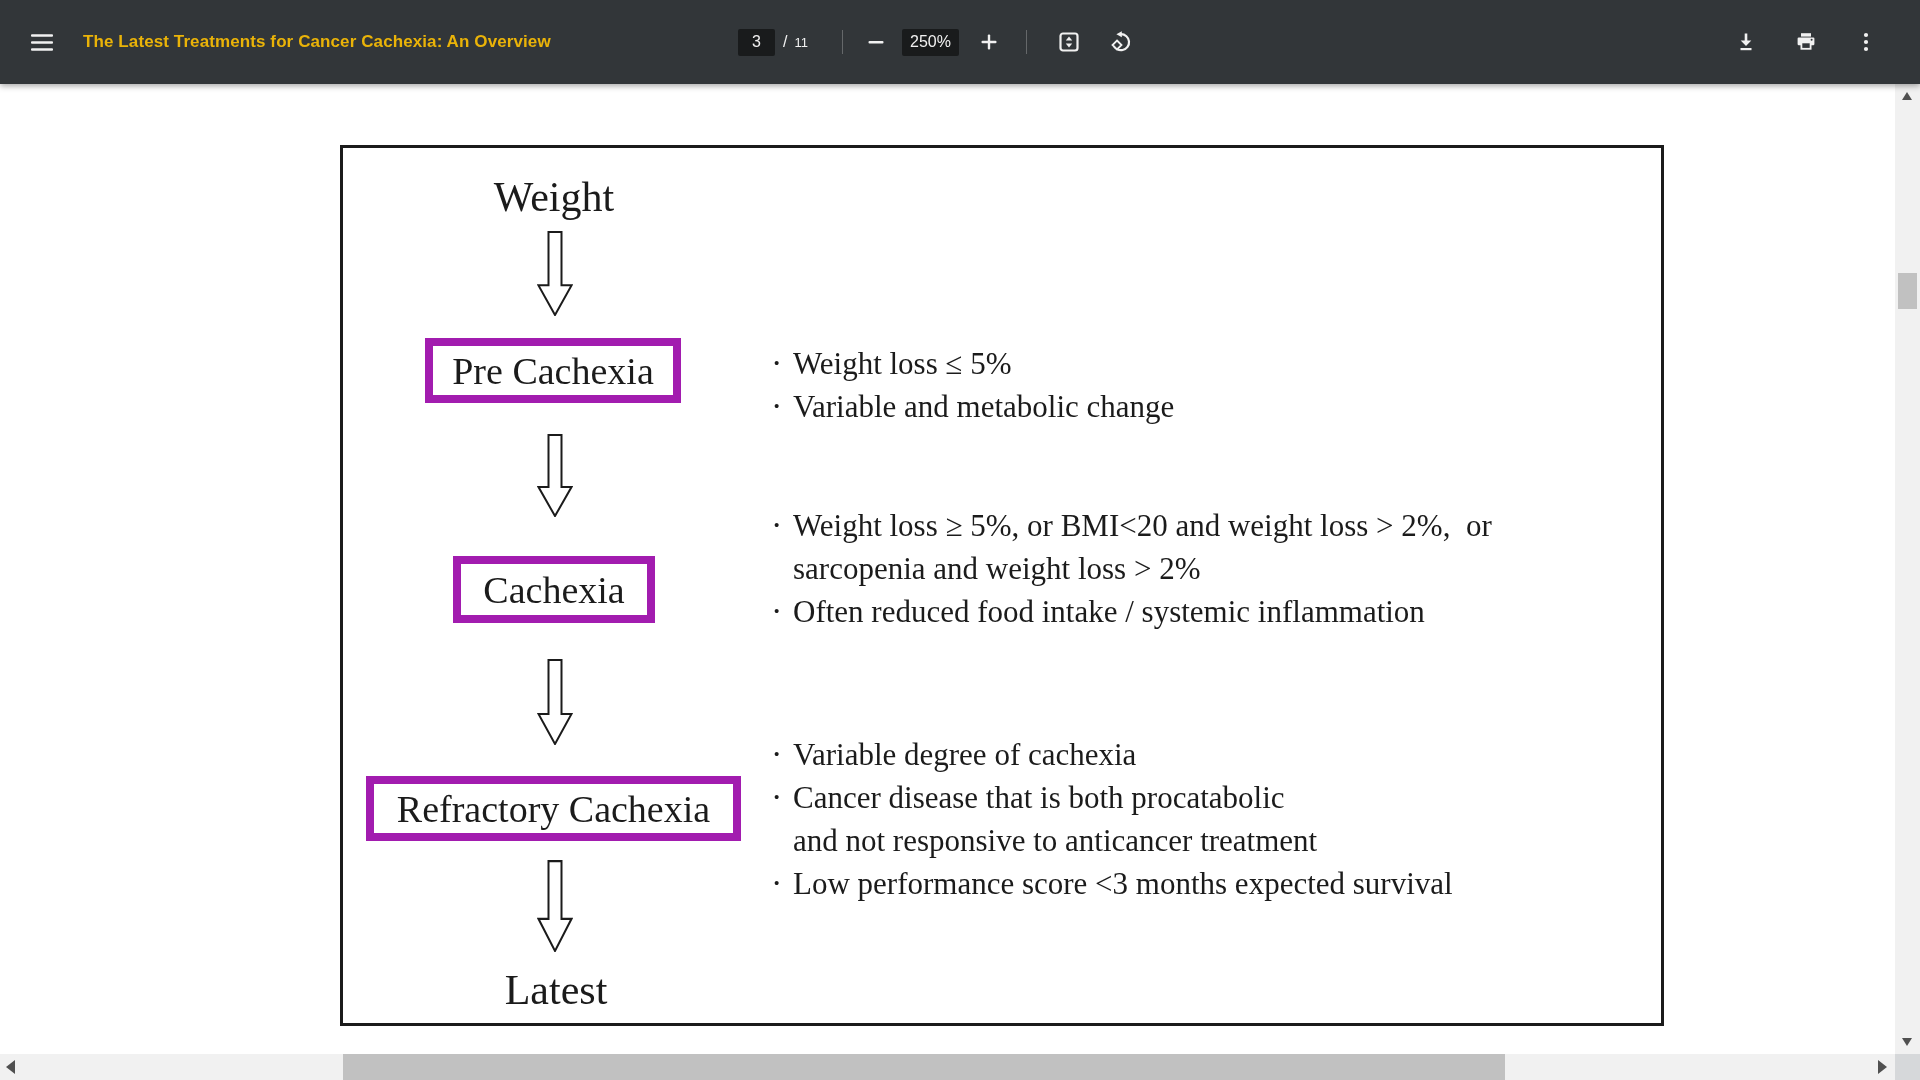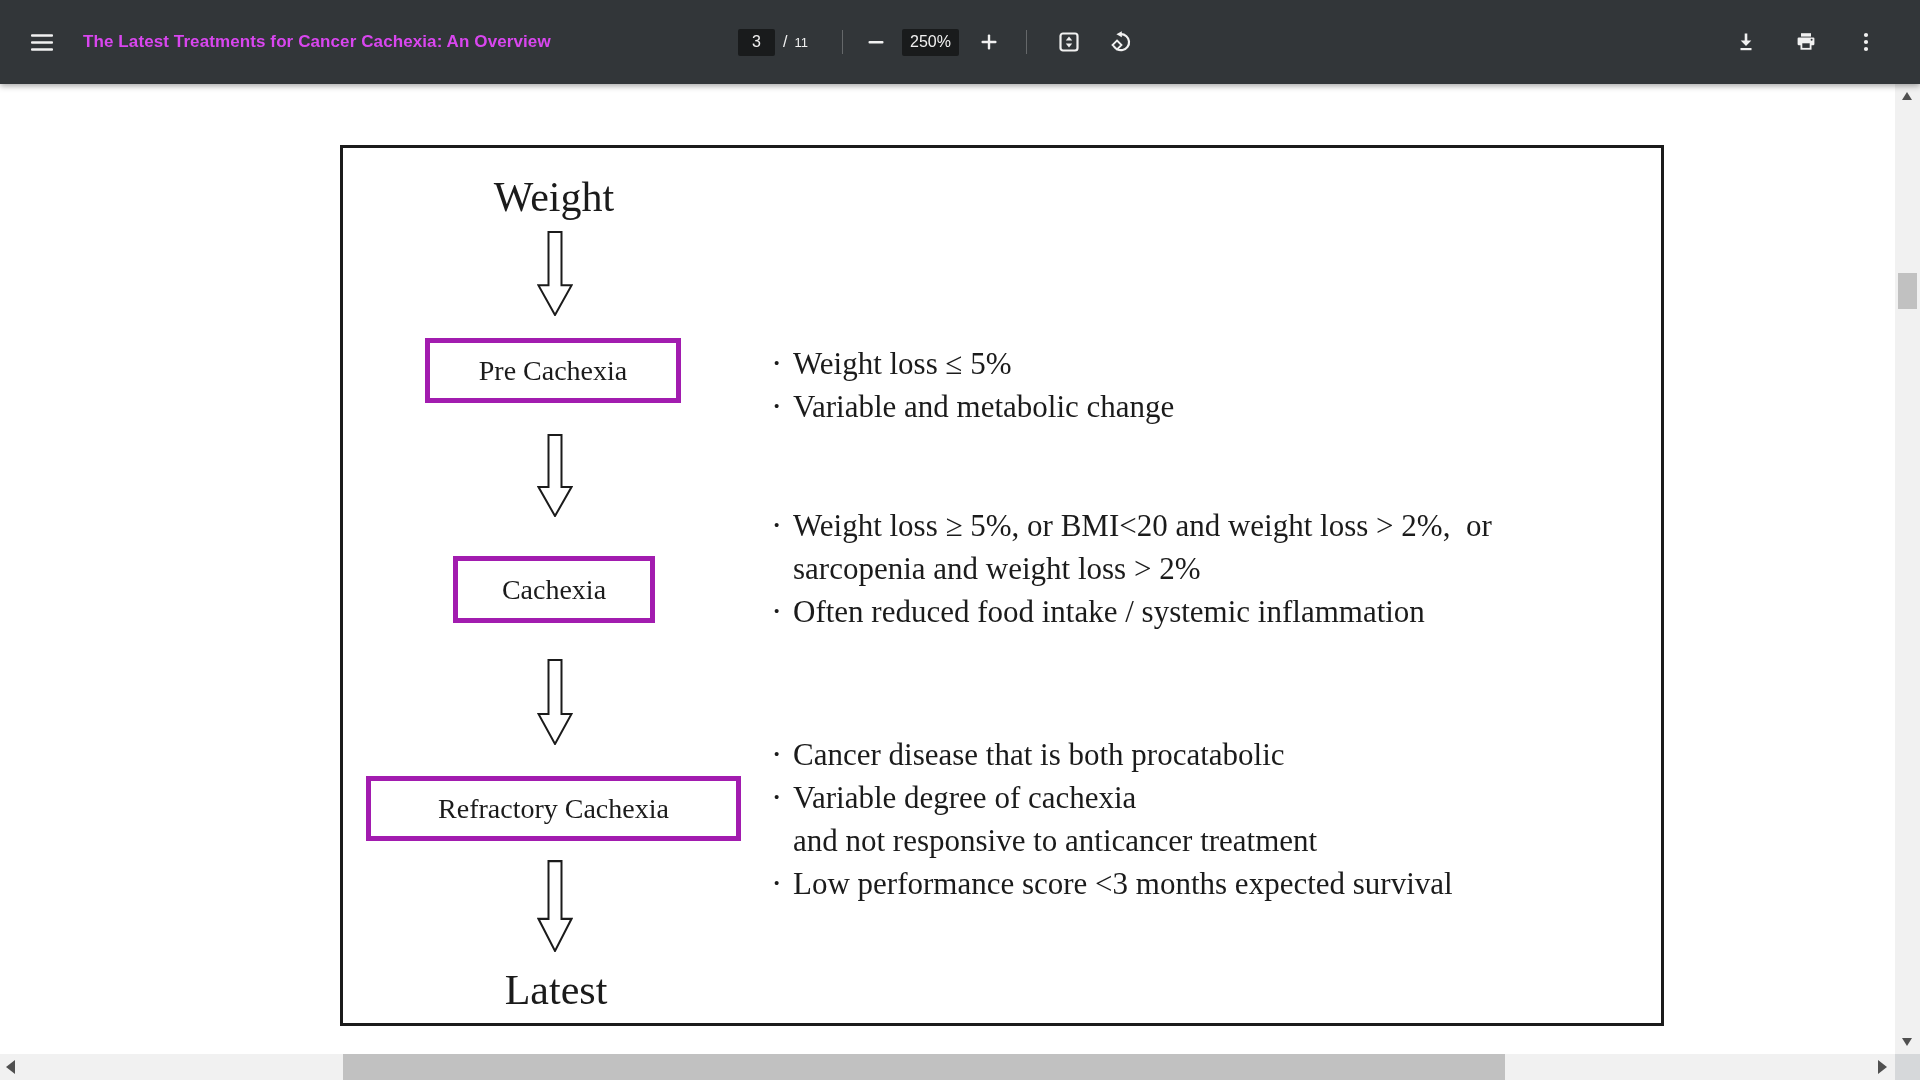--- a/index.html
+++ b/index.html
@@ -9,41 +9,41 @@
 
   
   .toolbar { position:absolute; top:0; left:0; width:1920px; height:84px;
              background:#323639; color:#f1f1f1; z-index:10;
              box-shadow:0 2px 6px rgba(0,0,0,0.35); }
   .tb-left { position:absolute; left:22px; top:0; height:84px; display:flex; align-items:center; }
   .tb-center { position:absolute; left:738px; top:0; height:84px; display:flex; align-items:center; }
   .tb-right { position:absolute; right:34px; top:0; height:84px; display:flex; align-items:center; gap:20px; }
   .icon-btn { width:40px; height:40px; border:none; background:transparent; border-radius:50%;
               display:flex; align-items:center; justify-content:center; cursor:pointer; padding:0; flex:0 0 auto; }
-  .doc-title { margin-left:21px; font-size:17px; font-weight:700; letter-spacing:0.1px; color:#d946ef; white-space:nowrap; }
+  .doc-title { margin-left:21px; font-size:17px; font-weight:700; letter-spacing:0.1px; color:#eab308; white-space:nowrap; }
   .page-input { width:37px; height:27px; margin-right:8px; background:rgba(0,0,0,0.5); border:none; border-radius:2px;
                 color:#f1f1f1; font-size:16px; text-align:center; font-family:inherit; }
   .page-sep { font-size:16px; color:#f1f1f1; margin-right:7px; }
   .page-count { font-size:13px; color:#f1f1f1; }
   .vsep { width:1px; height:24px; background:rgba(255,255,255,0.25); }
   .vsep.s1 { margin-left:34px; }
   .vsep.s2 { margin-left:17px; }
   .zoom-box { width:57px; height:27px; background:rgba(0,0,0,0.5); border-radius:2px; color:#f1f1f1;
               font-size:16px; display:flex; align-items:center; justify-content:center; }
   .mzo { margin-left:13px; } .mzb { margin-left:6px; } .mzi { margin-left:10px; }
   .mfit { margin-left:22px; } .mrot { margin-left:12px; }
 
   
   .content { position:absolute; top:84px; left:0; width:1895px; height:970px; background:#ffffff; }
   .figure-frame { position:absolute; left:340px; top:61px; width:1324px; height:881px;
                   border:3px solid #1b1b1b; background:#ffffff;
                   font-family:"Liberation Serif","DejaVu Serif",serif; color:#1b1b1b; }
   .stage-label { position:absolute; font-size:42px; line-height:44px; white-space:nowrap; transform:translateX(-50%); }
-  .stage-box { position:absolute; border:5px solid #a21caf; background:#fff; display:flex;
-               align-items:center; justify-content:center; font-size:28px; white-space:nowrap; }
+  .stage-box { position:absolute; border:8px solid #a21caf; background:#fff; display:flex;
+               align-items:center; justify-content:center; font-size:38px; white-space:nowrap; }
   .flow-arrow { position:absolute; left:194px; width:36px; }
   .bullets { position:absolute; left:428px; font-size:31px; line-height:43px; color:#1b1b1b; }
   .line { position:relative; padding-left:22px; white-space:pre; }
   .line.b::before { content:"\00B7"; position:absolute; left:0; top:-1px; font-size:34px; }
 
   
   .vscroll { position:absolute; right:0; top:84px; width:25px; height:970px; background:#f1f1f1; z-index:9; }
   .vthumb { position:absolute; left:3px; top:189px; width:19px; height:36px; background:#c1c1c1; }
   .hscroll { position:absolute; left:0; bottom:0; width:1895px; height:26px; background:#f1f1f1; z-index:9; }
   .hthumb { position:absolute; left:343px; top:0; width:1162px; height:26px; background:#c1c1c1; }
@@ -158,22 +158,22 @@
         <div class="line b">Often reduced food intake / systemic inflammation</div>
       </div>
 
       <svg class="flow-arrow" style="top:511px; height:86px;" viewBox="0 0 36 86" preserveAspectRatio="none">
         <polygon points="11.5,1 24.5,1 24.5,55 34.5,55 18,85 1.5,55 11.5,55" fill="#ffffff" stroke="#1b1b1b" stroke-width="2"></polygon>
       </svg>
 
       <div class="stage-box" style="left:23px; top:628px; width:375px; height:65px;">Refractory Cachexia</div>
 
       <div class="bullets" style="top:585px;">
+        <div class="line b">Variable degree of cachexia</div>
         <div class="line b">Cancer disease that is both procatabolic</div>
-        <div class="line b">Variable degree of cachexia</div>
         <div class="line">and not responsive to anticancer treatment</div>
         <div class="line b">Low performance score &lt;3 months expected survival</div>
       </div>
 
       <svg class="flow-arrow" style="top:712px; height:92px;" viewBox="0 0 36 86" preserveAspectRatio="none">
         <polygon points="11.5,1 24.5,1 24.5,55 34.5,55 18,85 1.5,55 11.5,55" fill="#ffffff" stroke="#1b1b1b" stroke-width="2"></polygon>
       </svg>
 
       <div class="stage-label" style="left:213px; top:820px;">Latest</div>
 

